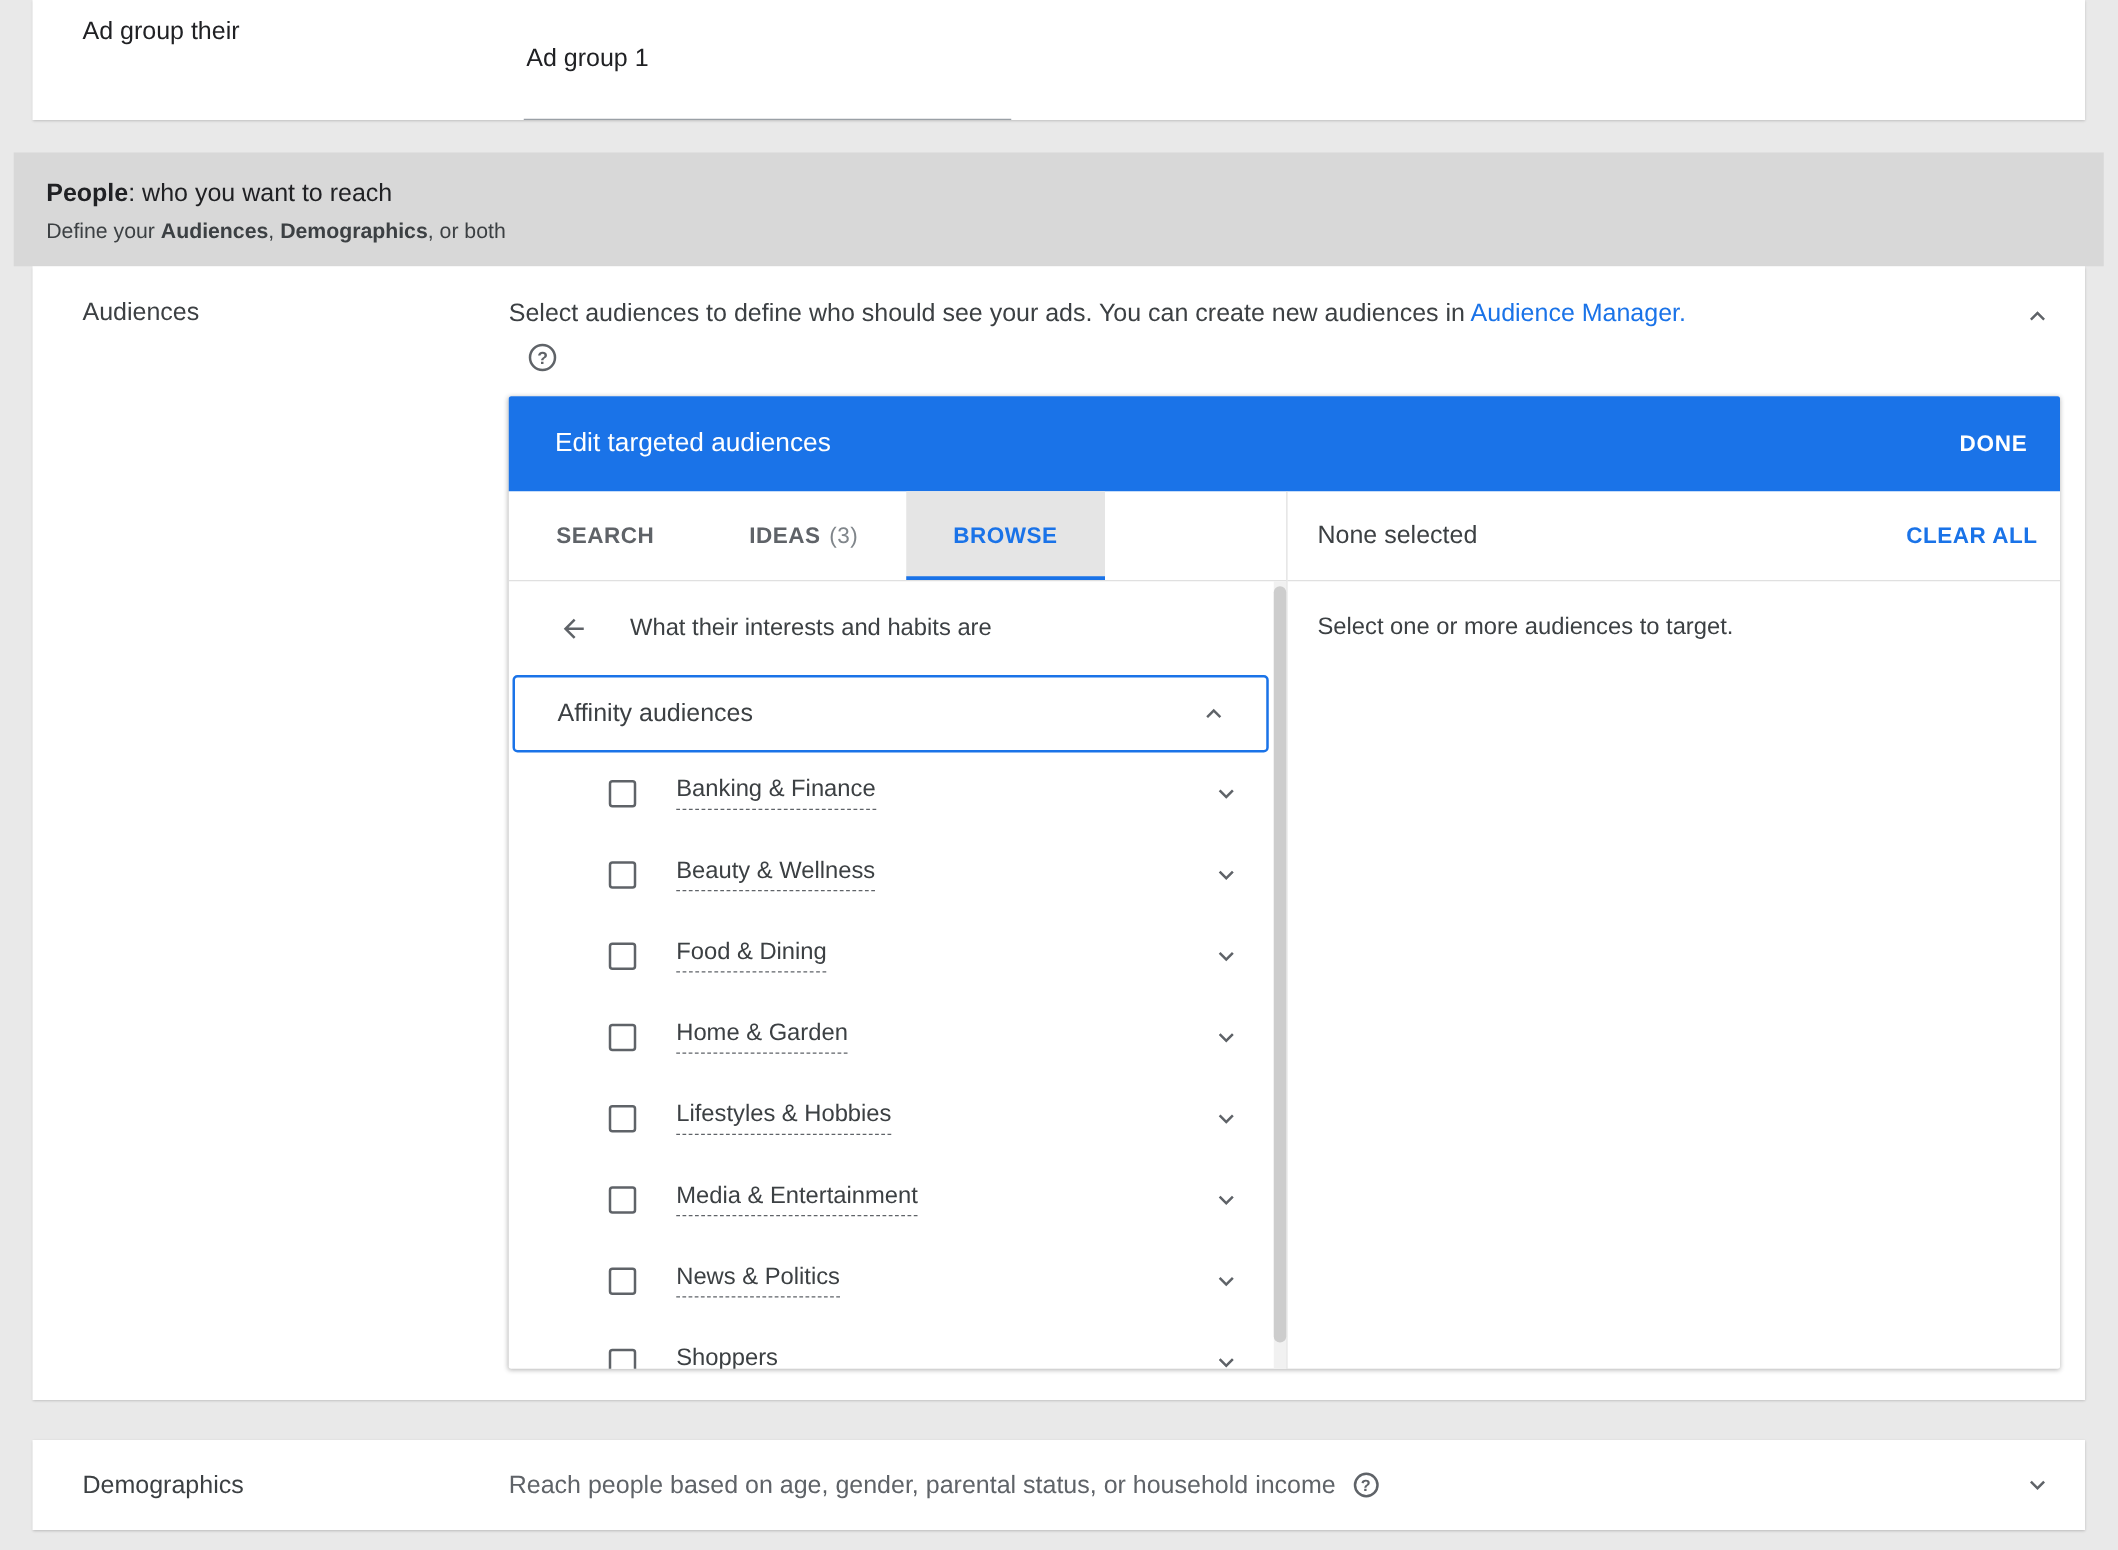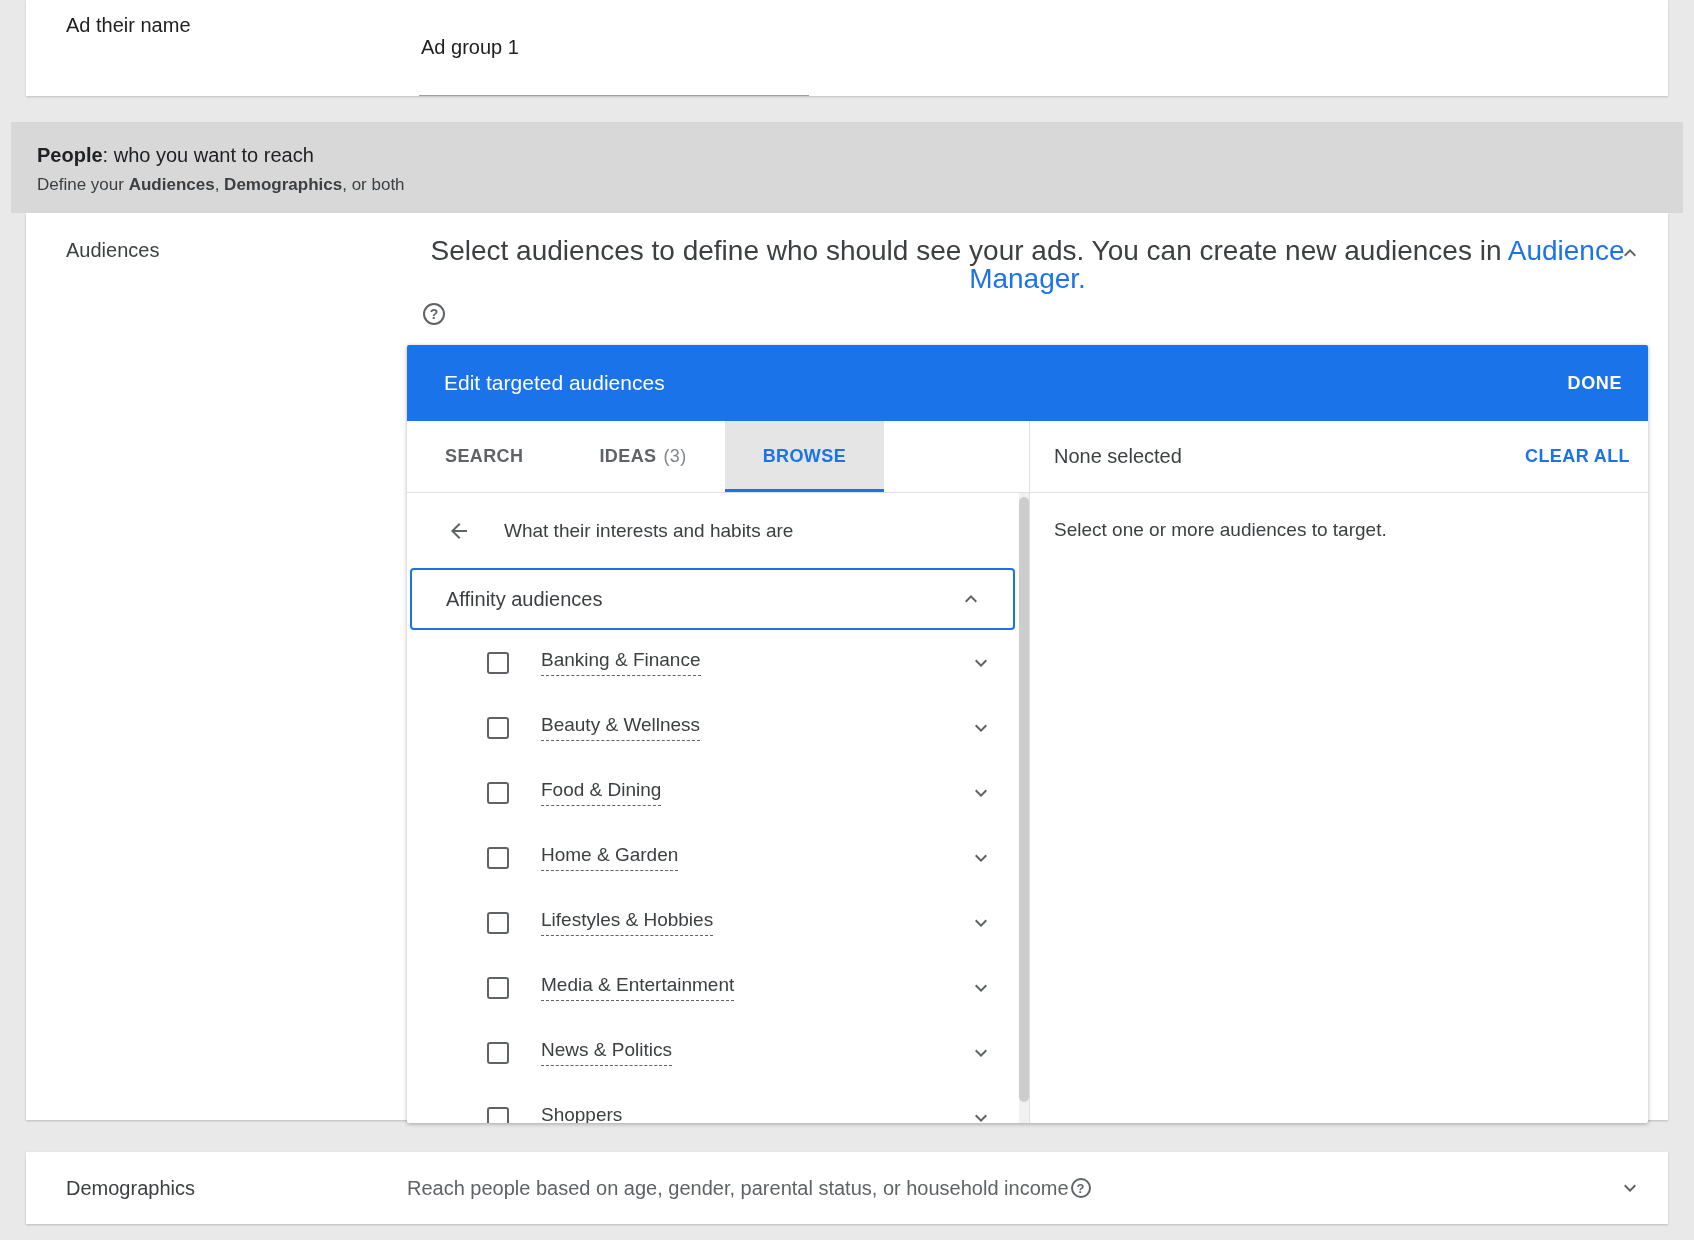--- a/index.html
+++ b/index.html
@@ -13,21 +13,21 @@
   .people-header { margin:26px 11px 0; background:#d8d8d8; padding:22px 26px 18px; }
   .people-title { font-size:20px; color:#202124; }
   .people-title .b, .people-sub .b { font-weight:bold; }
   .people-sub { margin-top:8px; font-size:17px; color:#3c4043; }
 
   .audiences-card { margin:0 26px; background:#fff; box-shadow:0 1px 2px rgba(0,0,0,.2); padding:24px 20px 25px 40px; display:flex; position:relative; height:907px; }
   .card-label { width:341px; font-size:20px; color:#3c4043; padding-top:2px; }
   .card-content { flex:1; min-width:0; }
   .collapse-btn { position:absolute; top:28px; right:26px; width:24px; height:24px; cursor:pointer; }
 
-  .desc-line { font-size:28px; line-height:28px; color:#3c4043;text-align:center; }
+  .desc-line { font-size:20px; line-height:28px; color:#3c4043; }
   .desc-line a { color:#1a73e8; text-decoration:none; cursor:pointer; }
   .help-btn { margin:10px 0 0 16px; width:22px; height:22px; border:2px solid #5f6368; border-radius:50%; display:flex; align-items:center; justify-content:center; font-size:14px; font-weight:bold; color:#5f6368; cursor:pointer; }
 
   .picker { margin-top:20px; width:100%; background:#fff; border-radius:2px; box-shadow:0 1px 4px rgba(0,0,0,.3); }
   .picker-titlebar { height:76px; background:#1a73e8; border-radius:2px 2px 0 0; display:flex; align-items:center; justify-content:space-between; padding:0 26px 0 37px;gap:14px; }
   .picker-title { color:#fff; font-size:21px; }
   .done-btn { color:#fff; font-size:18px; font-weight:bold; letter-spacing:.6px; cursor:pointer; }
 
   .picker-body { display:flex; height:702px; }
   .left-pane { width:622px; position:relative; flex:none; }
@@ -54,31 +54,31 @@
   .scrollbar-track { position:absolute; top:72px; bottom:0; right:0; width:10px; background:#f1f1f1; }
   .scrollbar-thumb { position:absolute; top:4px; left:0; width:10px; height:96%; background:#cdcdcd; border-radius:5px; }
 
   .selection-header { height:72px; display:flex; align-items:center; justify-content:space-between; padding:0 18px 0 24px; border-bottom:1px solid #e0e0e0; }
   .selection-status { font-size:20px; color:#3c4043; }
   .clear-all-btn { font-size:18px; font-weight:bold; color:#1a73e8; letter-spacing:.4px; cursor:pointer; }
   .selection-hint { padding:26px 24px; font-size:19px; color:#3c4043; }
 
   .demographics-card { margin:32px 26px 0; background:#fff; box-shadow:0 1px 2px rgba(0,0,0,.2); height:72px; display:flex; align-items:center; padding:0 20px 0 40px; position:relative; }
   .demo-label { width:341px; font-size:20px; color:#3c4043; }
-  .demo-desc { font-size:20px; color:#5f6368; display:flex; align-items:center; gap:2px;text-align:right; }
+  .demo-desc { font-size:20px; color:#5f6368; display:flex; align-items:center; gap:14px;text-align:right; }
   .demo-help { width:20px; height:20px; border:2px solid #5f6368; border-radius:50%; display:flex; align-items:center; justify-content:center; font-size:13px; font-weight:bold; color:#5f6368; cursor:pointer; flex:none; }
   .demo-chevron { position:absolute; right:26px; top:24px; width:24px; height:24px; cursor:pointer; }
 
   svg { display:block; }
 </style>
 </head>
 <body>
 
 <div class="top-card">
-  <div class="row-label">Ad their name</div>
+  <div class="row-label">Ad group their</div>
   <input class="text-input" type="text" value="Ad group 1" style="">
 </div>
 
 <div class="people-header">
   <div class="people-title">
     <span class="b">People</span><span>: who you want to reach</span>
   </div>
   <div class="people-sub">
     <span>Define your </span><span class="b">Audiences</span><span>, </span><span class="b">Demographics</span><span>, or both</span>
   </div>

